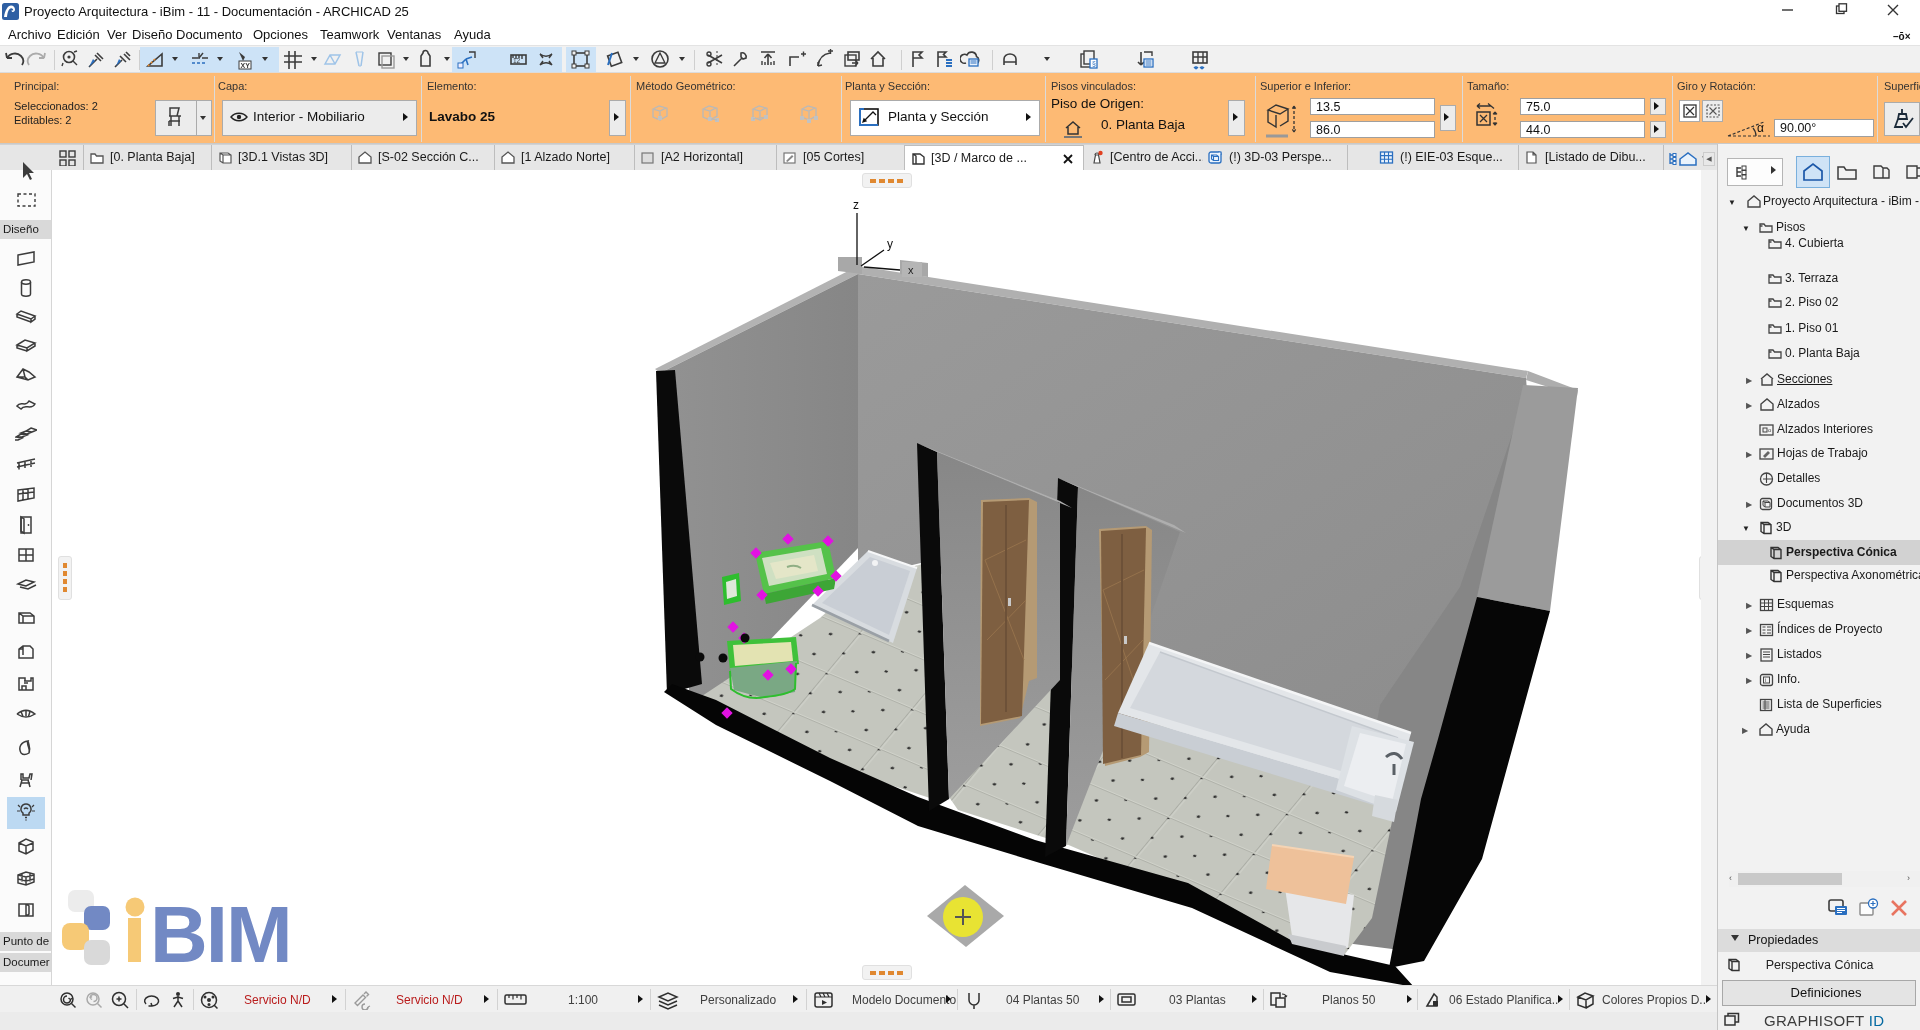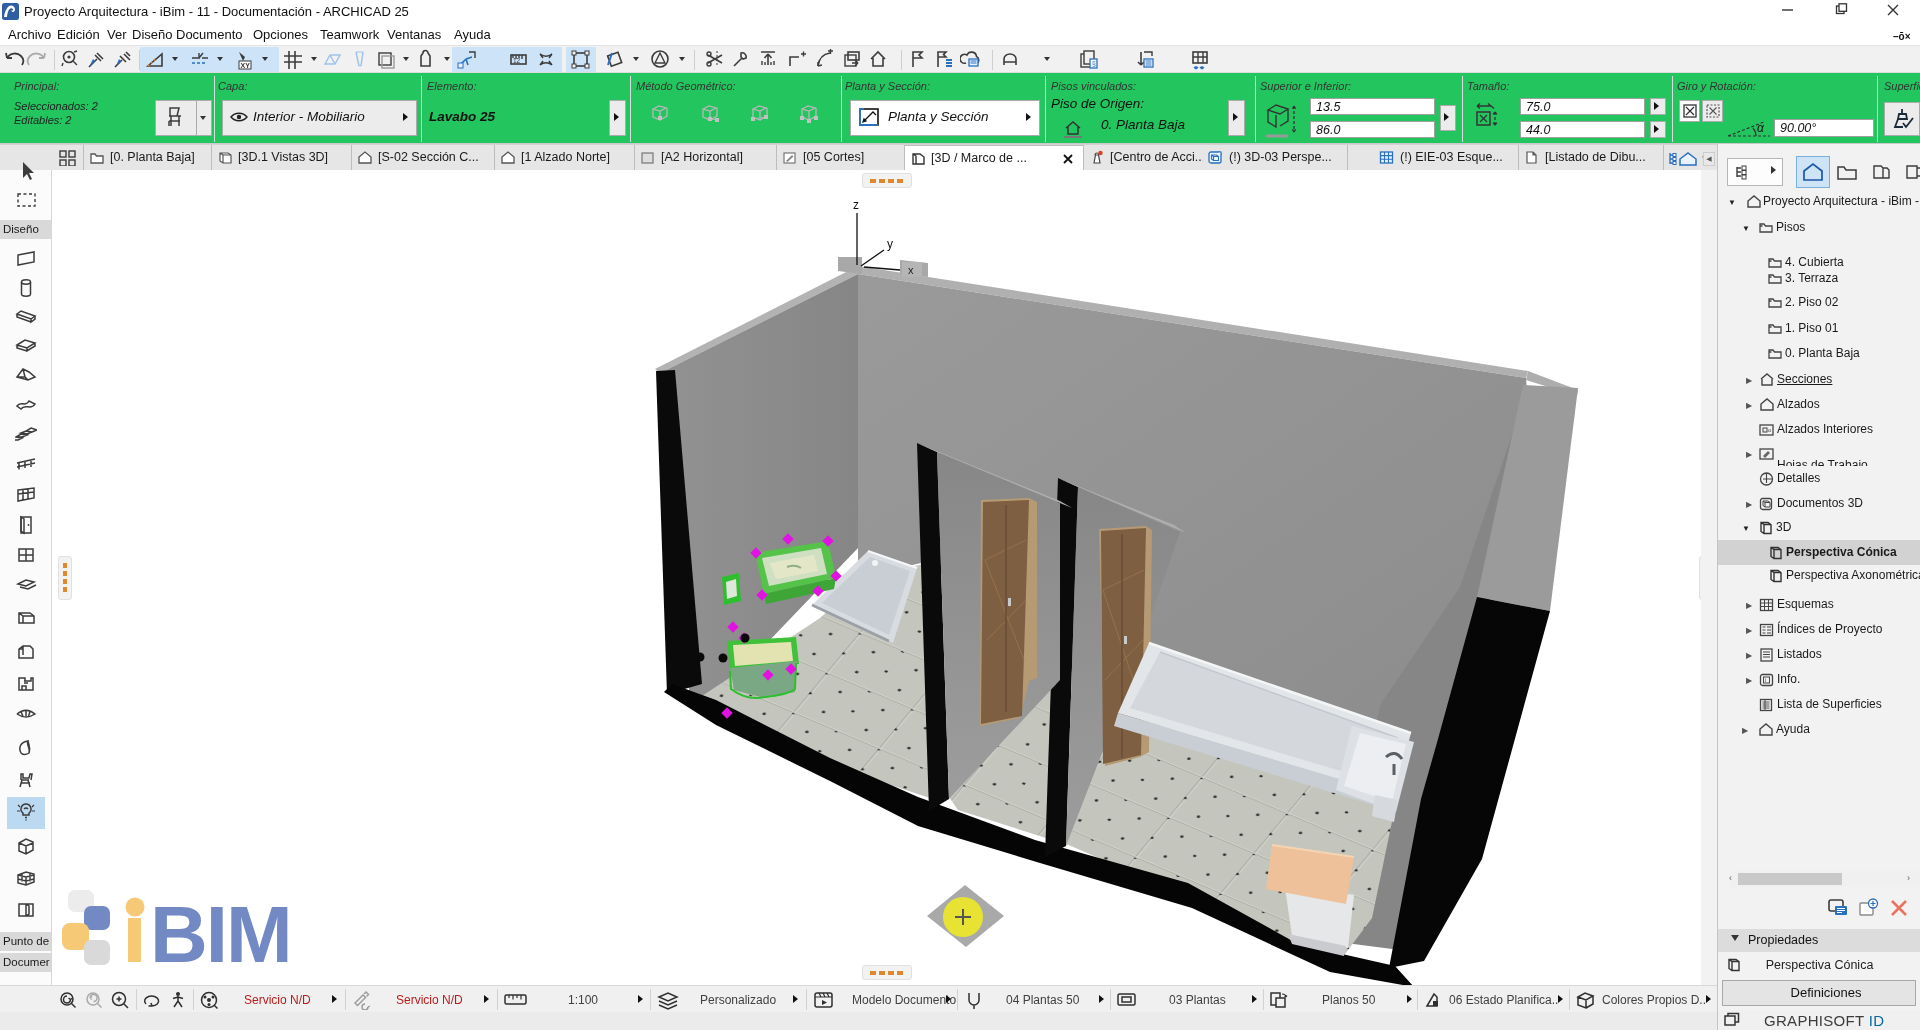--- a/index.html
+++ b/index.html
@@ -7,21 +7,21 @@
 body { font-family:"Liberation Sans", sans-serif; background:#fff; position:relative; }
 .abs { position:absolute; }
 #titlebar { left:0; top:0; width:1920px; height:24px; background:#fff; }
 #title-text { left:24px; top:4px; font-size:13px; color:#111; }
 #menubar { left:0; top:24px; width:1920px; height:21px; background:#fff; }
 .menuitem { position:absolute; top:3px; font-size:13px; color:#111; }
 #toolbar { left:0; top:45px; width:1920px; height:28px; background:#f1f1f1; border-top:1px solid #e3e3e3; border-bottom:1px solid #dcdcdc; }
 .tsep { position:absolute; top:4px; height:20px; width:1px; background:#cfcfcf; }
 .tblue { position:absolute; top:1px; height:25px; background:#cde3f7; }
 .tdd { position:absolute; top:11px; width:0; height:0; border-left:3.5px solid transparent; border-right:3.5px solid transparent; border-top:4.5px solid #333; }
-#infobar { left:0; top:73px; width:1920px; height:71px; background:#22c55e; border-bottom:1px solid #c9c9c9;font-style:italic; }
+#infobar { left:0; top:73px; width:1920px; height:71px; background:#fdba74; border-bottom:1px solid #c9c9c9; }
 .ilabel { position:absolute; top:7px; font-size:11px; color:#333; white-space:nowrap; }
 .isep { position:absolute; top:3px; height:66px; width:1px; background:#dbdbdb; }
 .ibtn { position:absolute; background:#ececec; border:1px solid #ababab; }
 .ifield { position:absolute; background:#fff; border:1px solid #9f9f9f; font-size:12.5px; color:#111; padding:1px 0 0 5px; }
 .iarr { position:absolute; width:0; height:0; border-top:4.5px solid transparent; border-bottom:4.5px solid transparent; border-left:5px solid #111; }
 #tabbar { left:0; top:144px; width:1920px; height:26px; background:#e6e6e6; border-top:1px solid #d2d2d2; }
 .tab { position:absolute; top:0; height:26px; border-right:1px solid #bdbdbd; font-size:12.5px; color:#1a1a1a; background:#e6e6e6; }
 .tab .tx { position:absolute; top:5px; white-space:nowrap; overflow:hidden; }
 #leftbar { left:0; top:170px; width:52px; height:815px; background:#fbfbfb; border-right:1px solid #d6d6d6; }
 .lband { position:absolute; left:0; width:51px; height:19px; background:#d9d9d9; font-size:11.5px; color:#1a1a1a; padding-left:3px; line-height:19px; }
@@ -679,21 +679,21 @@
       </svg>
 <div class="tt" style="left:45px;">Proyecto Arquitectura - iBim -</div>
 </div>
 <div class="trow" style="top:71px;">
 <span class="tarr" style="left:24px;color:#222;font-size:8px">▼</span>
 <svg class="abs" style="left:40px;top:5px" width="16" height="16" viewBox="0 0 16 16">
         <path d="M2 12 V4 h4 l1.5 2 H14 v6 z M2 6 l2.5 0" stroke="#444" fill="none" stroke-width="1.3"></path>
       </svg>
 <div class="tt" style="left:58px;">Pisos</div>
 </div>
-<div class="trow" style="top:106px;">
+<div class="trow" style="top:87px;">
 <svg class="abs" style="left:49px;top:5px" width="16" height="16" viewBox="0 0 16 16">
         <path d="M2 12 V4 h4 l1.5 2 H14 v6 z M2 6 l2.5 0" stroke="#444" fill="none" stroke-width="1.3"></path>
       </svg>
 <div class="tt" style="left:67px;">4. Cubierta</div>
 </div>
 <div class="trow" style="top:122px;">
 <svg class="abs" style="left:49px;top:5px" width="16" height="16" viewBox="0 0 16 16">
         <path d="M2 12 V4 h4 l1.5 2 H14 v6 z M2 6 l2.5 0" stroke="#444" fill="none" stroke-width="1.3"></path>
       </svg>
 <div class="tt" style="left:67px;">3. Terraza</div>
@@ -737,21 +737,21 @@
         <text x="9" y="10" font-size="6" fill="#444">o</text>
       </svg>
 <div class="tt" style="left:59px;">Alzados Interiores</div>
 </div>
 <div class="trow" style="top:297px;">
 <span class="tarr" style="left:28px;color:#555;font-size:8px">▶</span>
 <svg class="abs" style="left:41px;top:5px" width="16" height="16" viewBox="0 0 16 16">
         <rect x="1" y="3" width="13" height="10" stroke="#444" fill="none" stroke-width="1.3"></rect>
         <path d="M4 10 L9 5 l2 2 L6 12 z" fill="#666"></path>
       </svg>
-<div class="tt" style="left:59px;margin-top:12px;">Hojas de Trabajo</div>
+<div class="tt" style="left:59px;">Hojas de Trabajo</div>
 </div>
 <div class="trow" style="top:322px;">
 <svg class="abs" style="left:41px;top:5px" width="16" height="16" viewBox="0 0 16 16">
         <circle cx="7.5" cy="8" r="6" stroke="#444" fill="none" stroke-width="1.3"></circle>
         <path d="M7.5 2 v6 h6 M4 8 h3.5 M7.5 8 v4" stroke="#444" stroke-width="1.1" fill="none"></path>
       </svg>
 <div class="tt" style="left:59px;">Detalles</div>
 </div>
 <div class="trow" style="top:347px;">
 <span class="tarr" style="left:28px;color:#555;font-size:8px">▶</span>

